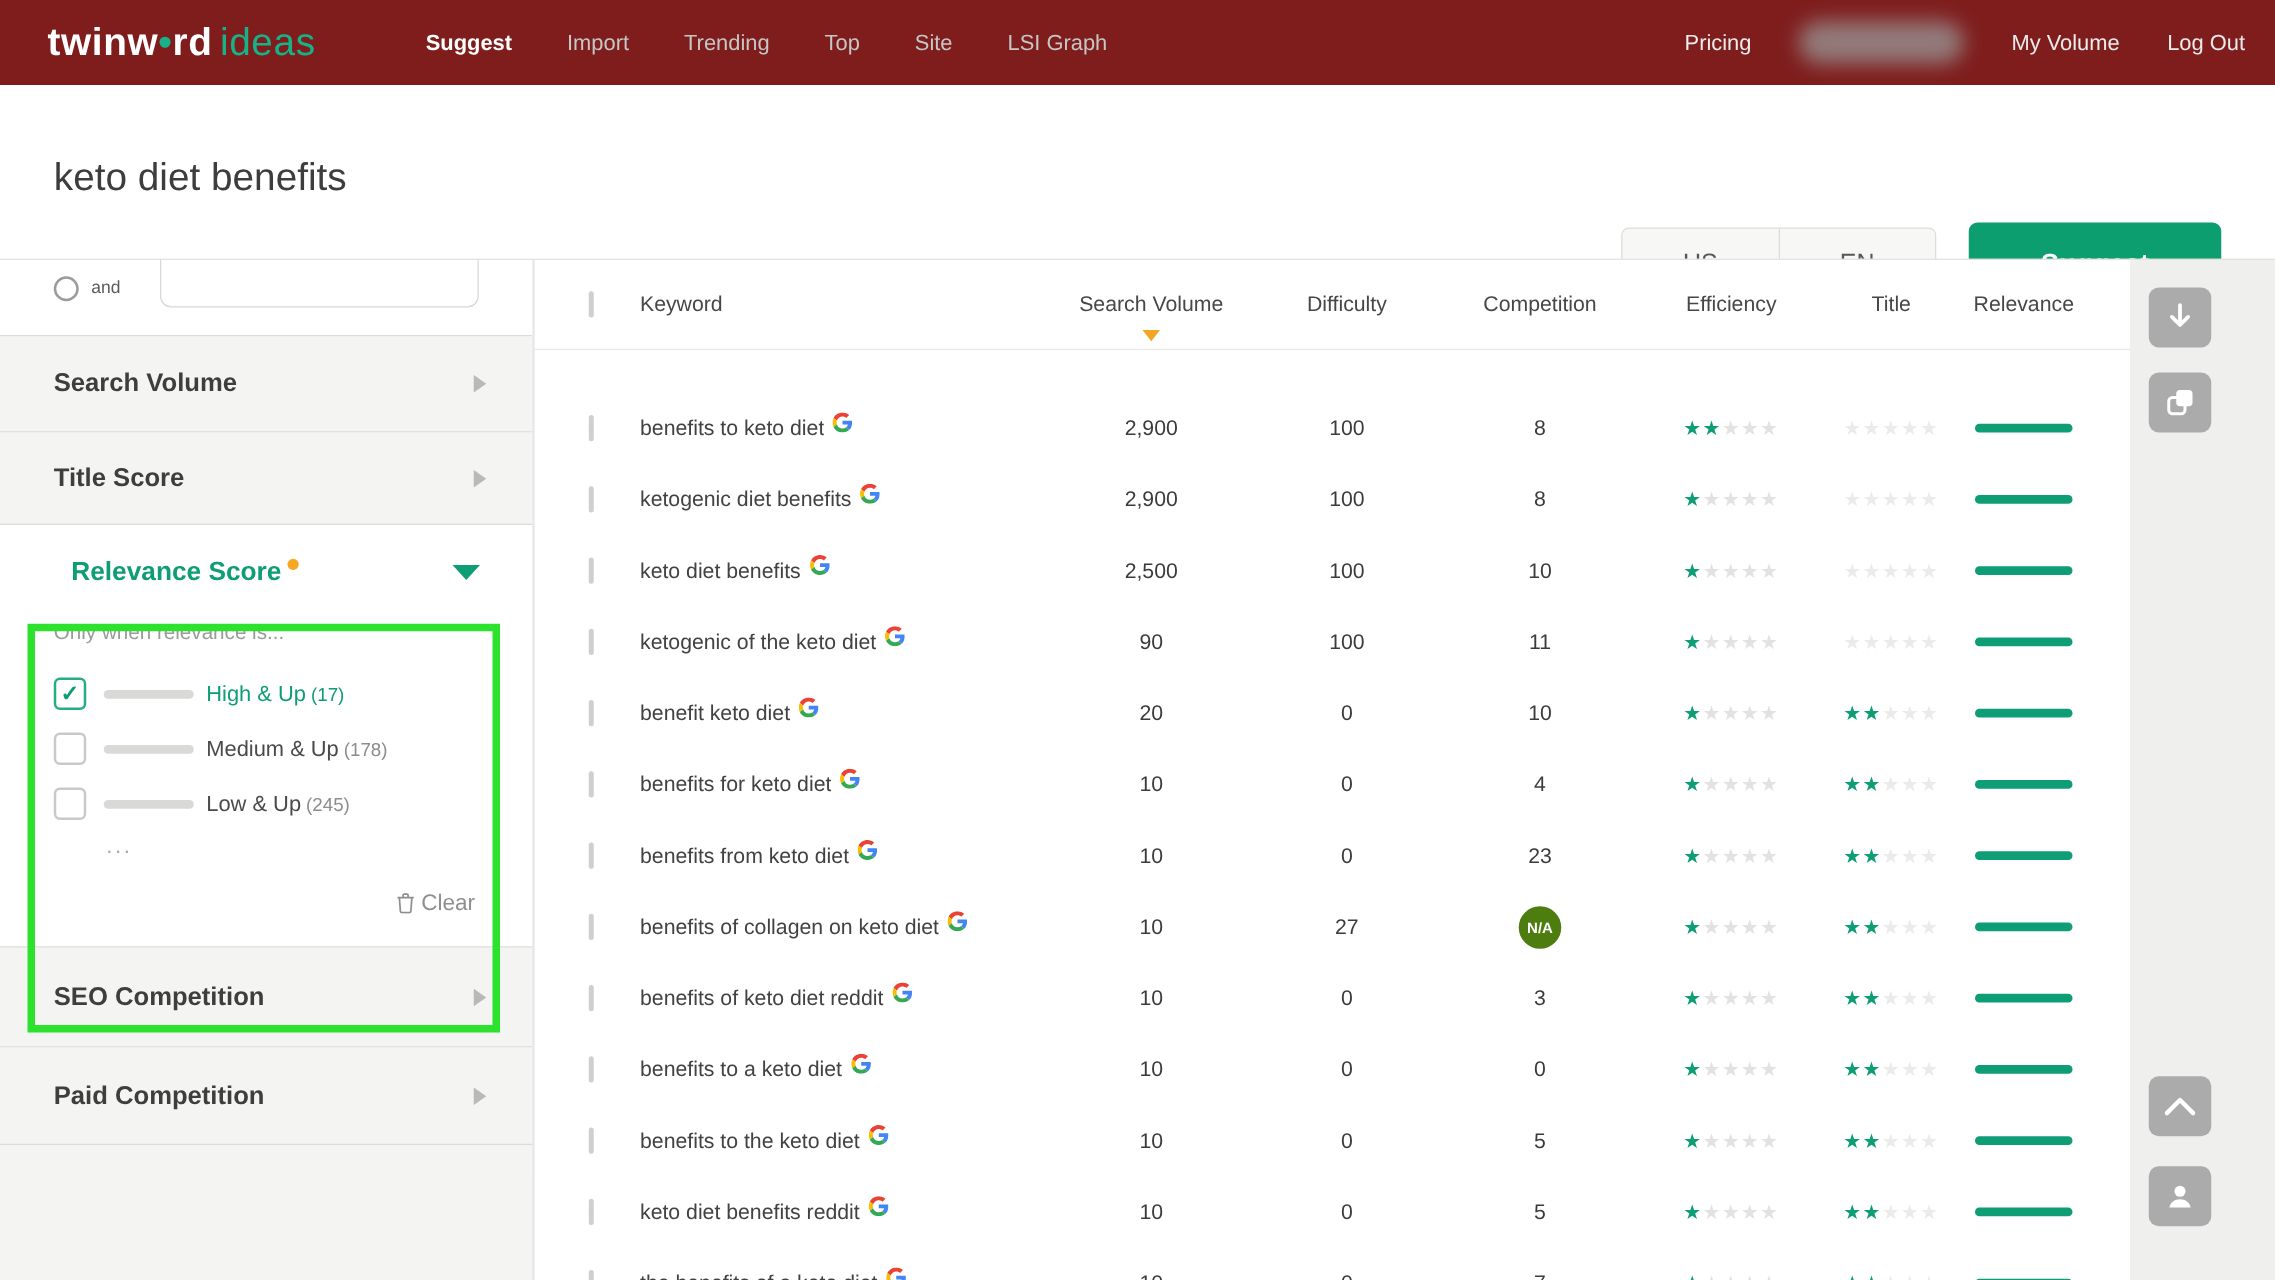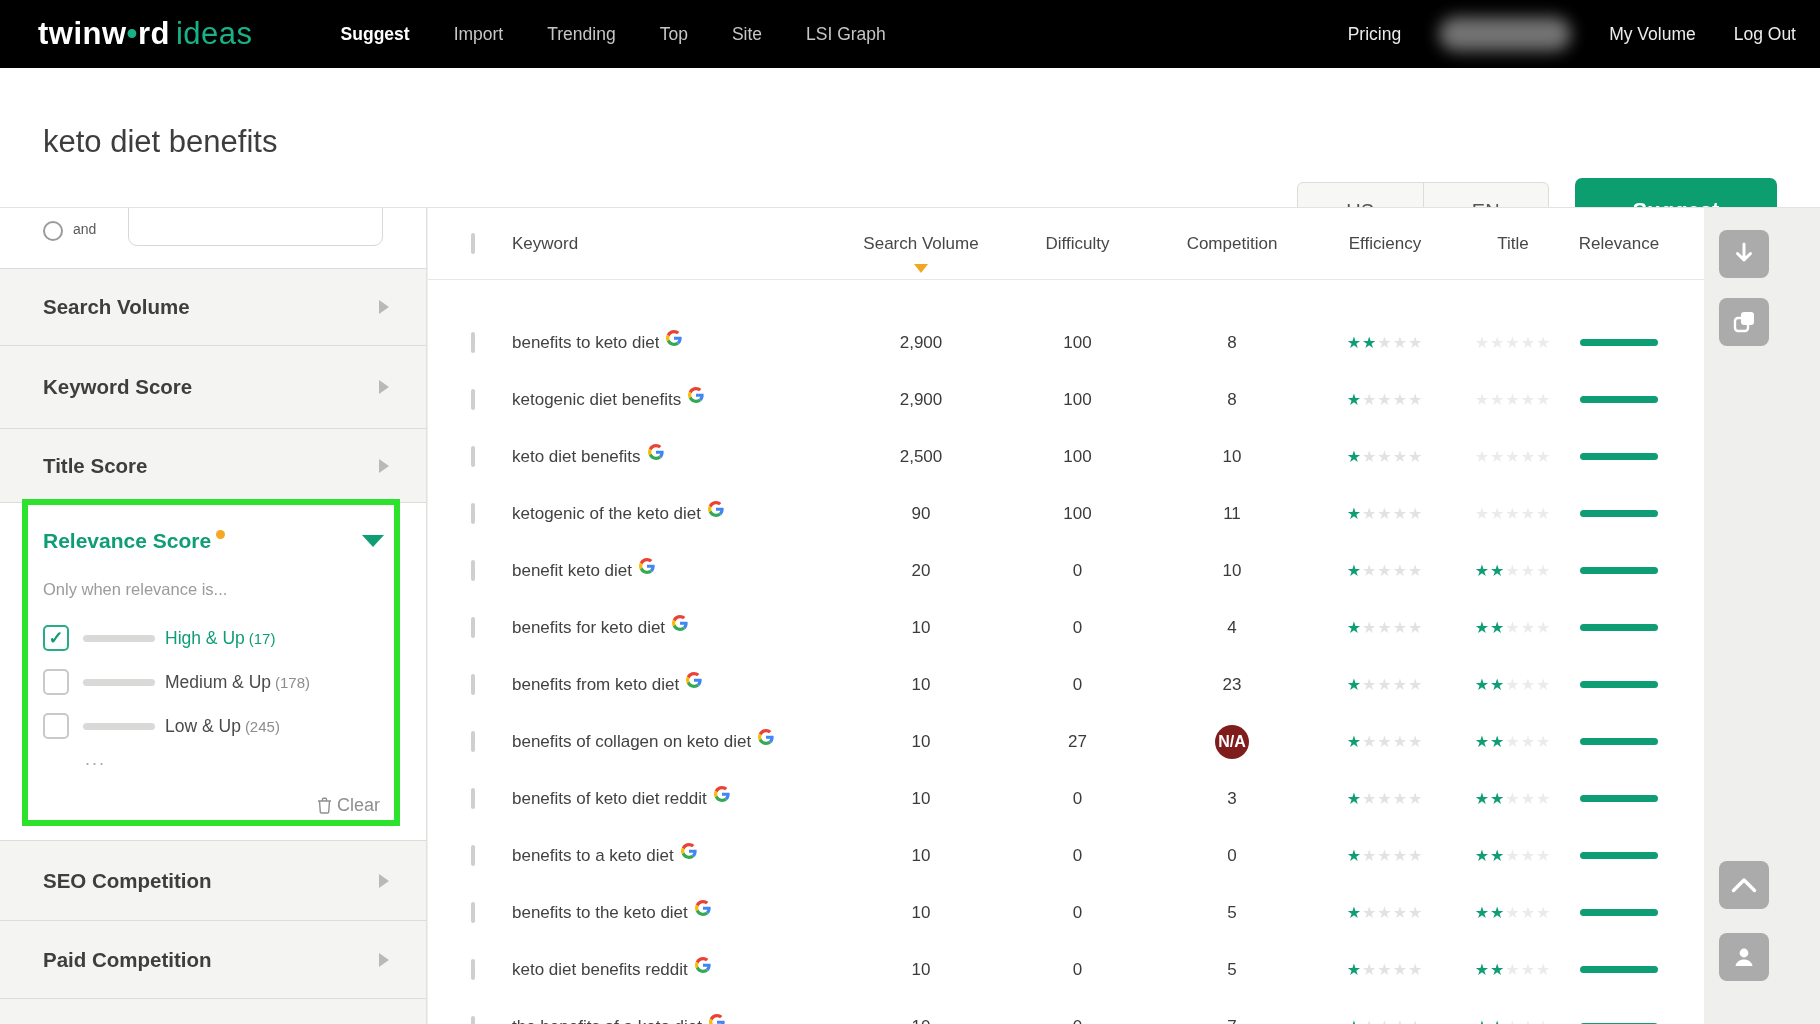--- a/index.html
+++ b/index.html
@@ -1,21 +1,21 @@
 <!DOCTYPE html>
 <html><head>
 <meta charset="utf-8">
 <style>
   * { margin:0; padding:0; box-sizing:border-box; }
   html,body { background:#e9e9e7; }
   body { font-family:"Liberation Sans", sans-serif; }
   .page { position:relative; width:1820px; height:1024px; overflow:hidden; background:#fff; }
 
   
-  .topbar { position:absolute; left:0; top:0; width:1820px; height:68px; background:#000000;
+  .topbar { position:absolute; left:0; top:0; width:1820px; height:68px; background:#7f1d1d;
             display:flex; align-items:center; }
   .logo { margin-left:38px; font-size:31px; font-weight:700; letter-spacing:.5px; color:#fff; white-space:nowrap; }
   .logo .green { color:#17b287; }
   .logo .suffix { font-weight:400; margin-left:6px; color:#17b287; }
   .nav-left { display:flex; gap:44px; margin-left:88px; }
   .nav-item { font-size:17.5px; color:#c6c6c6; cursor:pointer; white-space:nowrap; }
   .nav-item.active { color:#fff; font-weight:700; }
   .nav-right { margin-left:auto; margin-right:24px; display:flex; align-items:center; gap:38px; }
   .nav-right .nav-item { color:#ececec; }
   .blur-blob { width:132px; height:34px; border-radius:17px; background:#9a9a9a; filter:blur(8px); opacity:.75; }
@@ -40,21 +40,21 @@
   .and-label { position:absolute; left:73px; top:13px; font-size:14px; color:#5a5a5a; }
   .and-input { position:absolute; left:128px; top:-14px; width:255px; height:52px; border:1px solid #d8d8d6; border-radius:9px; background:#fff; font-size:17px; padding:14px 10px 0; font-family:inherit; }
   .side-section { display:flex; align-items:center; border-bottom:1px solid #dcdcda; padding-left:43px; padding-right:37px; cursor:pointer; background:#f4f4f2; }
   .side-title { font-size:20.5px; font-weight:700; color:#3e3e3e; }
   .chev-right { margin-left:auto; width:0; height:0; border-left:10px solid #b9b9b7; border-top:7px solid transparent; border-bottom:7px solid transparent; }
   .h77{height:77px} .h83{height:83px} .h74{height:74px} .h80{height:80px} .h78{height:78px}
   .stub { height:26px; background:#f4f4f2; }
 
   
   .rel-panel { position:relative; height:338px; background:#fff; border-bottom:1px solid #dcdcda; }
-  .rel-title-row { position:absolute; left:43px; right:42px; top:22px; height:32px; display:flex; align-items:center; }
+  .rel-title-row { position:absolute; left:57px; right:42px; top:22px; height:32px; display:flex; align-items:center; }
   .rel-title { font-size:21px; font-weight:700; color:#0f9d76; cursor:pointer; }
   .notif-dot { width:9px; height:9px; border-radius:50%; background:#f6a823; margin-left:5px; margin-bottom:14px; }
   .chev-down { margin-left:auto; width:0; height:0; border-top:12px solid #0f9d76; border-left:11px solid transparent; border-right:11px solid transparent; cursor:pointer; }
   .rel-subtitle { position:absolute; left:43px; top:77px; font-size:16.5px; color:#9b9b9b; }
   .rel-options { position:absolute; left:43px; top:113px; right:20px; }
   .rel-opt { display:flex; align-items:center; height:44px; }
   .cbx { width:26px; height:26px; border:2px solid #c9c9c9; border-radius:5px; background:#fff; cursor:pointer;
          display:flex; align-items:center; justify-content:center; font-size:18px; font-weight:700; color:#0f9d76; flex:none; }
   .cbx.on { border-color:#27ad85; }
   .mini-track { width:72px; height:7px; border-radius:4px; background:#d9d9d7; margin-left:14px; overflow:hidden; flex:none; }
@@ -84,21 +84,21 @@
   .sort-tri { position:absolute; left:50%; transform:translateX(-50%); top:30px; width:0; height:0;
               border-top:9px solid #f1a722; border-left:7px solid transparent; border-right:7px solid transparent; }
   .rows { padding-top:34px; }
   .drow { height:57px; }
   .row-cbx { width:26px; height:26px; border:2px solid #cfcfcd; border-radius:5px; background:#fff; cursor:pointer; flex:none; }
   .kw { font-size:17px; color:#424242; cursor:pointer; white-space:nowrap; overflow:hidden;text-align:center; }
   .g-icon { width:16px; height:16px; margin-left:7px; transform:translateY(-5px); flex:none; cursor:pointer; }
   .num { font-size:17px; color:#3b3b3b; }
   .star { font-size:16px; letter-spacing:1px; }
   .star.on { color:#0f9d76; } .star.off { color:#e2e2e0; } .star.dim { color:#ebebe9; }
-  .na-badge { width:34px; height:34px; border-radius:50%; background:#7f1d1d; color:#fff; font-size:16px; font-weight:700;
+  .na-badge { width:34px; height:34px; border-radius:50%; background:#4d7c0f; color:#fff; font-size:12px; font-weight:700;
               display:flex; align-items:center; justify-content:center; }
   .rel-bar { width:78px; height:7px; border-radius:4px; background:#0f9d76; }
 
   
   .rail-btn { position:absolute; left:1719px; width:50px; height:48px; border-radius:8px; background:#ababab;
               display:flex; align-items:center; justify-content:center; cursor:pointer; z-index:6; }
 </style>
 </head>
 <body>
 
@@ -135,24 +135,20 @@
 
     <div class="sidebar">
       <div class="and-panel">
         <span class="radio"></span>
         <span class="and-label">and</span>
         <input class="and-input" value="" style="">
       </div>
 
       <div class="side-section h77">
         <span class="side-title">Search Volume</span>
-        <span class="chev-right"></span>
-      </div>
-      <div class="side-section h83">
-        <span class="side-title">Keyword Score</span>
         <span class="chev-right"></span>
       </div>
       <div class="side-section h74">
         <span class="side-title">Title Score</span>
         <span class="chev-right"></span>
       </div>
 
       <div class="rel-panel">
         <div class="rel-title-row">
           <span class="rel-title">Relevance Score</span>

